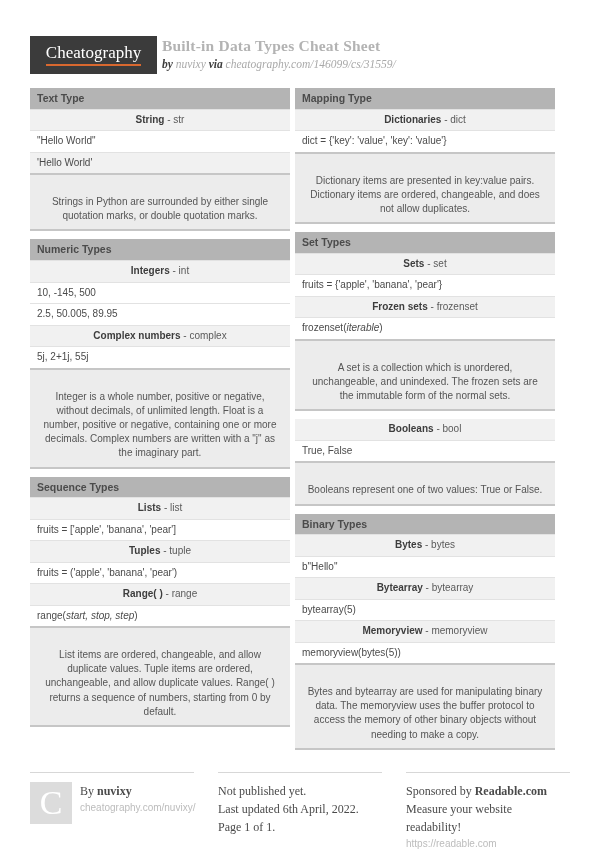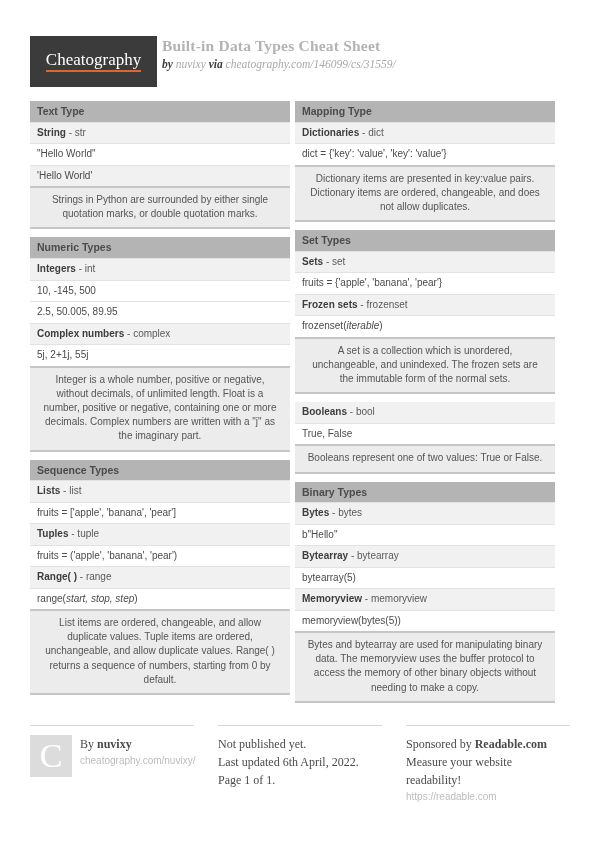--- a/index.html
+++ b/index.html
@@ -6,21 +6,21 @@
   html,body { background:#fff; }
   body {
     width:600px; height:849px; position:relative; overflow:hidden;
     font-family:"Liberation Sans", sans-serif; color:#444;
   }
   .page { padding:36px 28px 0 30px; }
 
   
   .masthead { display:flex; align-items:flex-start; margin-bottom:14px; }
   .logo-box {
-    background:#3b3b3b; width:127px; height:51px; flex:0 0 127px;
+    background:#3b3b3b; width:127px; height:38px; flex:0 0 127px;
     display:flex; align-items:center; justify-content:center;
   }
   .logo-text {
     font-family:"Liberation Serif", serif; color:#fff; font-size:17px;
     border-bottom:2px solid #d9682f; padding-bottom:1px; line-height:1.1;
   }
   .head-text { margin-left:5px; padding-top:1px; font-family:"Liberation Serif", serif; }
   .sheet-title { color:#b3b3b3; font-size:15.5px; font-weight:bold; letter-spacing:.2px; }
   .byline { margin-top:3px; font-size:11.5px; color:#3d3d3d;font-style:italic; }
   .byline .strong { font-weight:bold; color:#3d3d3d; }
@@ -31,27 +31,27 @@
   .col { width:260px; flex:0 0 260px; }
   .card { margin-bottom:8px; border-bottom:2px solid #c6c6c6; }
   .card-header {
     background:#b4b4b4; color:#4b4b4b; font-weight:bold;
     font-size:10.5px; padding:4px 7px 4px 7px; line-height:1.2;
   }
   .row { font-size:10px; padding:4px 7px; border-top:1px solid #e2e2e2; line-height:1.25; color:#4a4a4a; }
   .row:first-of-type { border-top:none; }
   .row.shade { background:#f1f1f1; }
   .row.plain { background:#ffffff; }
-  .row.subheader { text-align:left; color:#5a5a5a; }
+  .row.subheader { text-align:center; color:#5a5a5a; }
   .row.subheader .b { font-weight:bold; color:#3d3d3d; }
   .row.code { text-align:left; color:#4a4a4a; }
   .row.code .i { font-style:italic; }
   .note {
     border-top:2px solid #c6c6c6; background:#ececec; color:#555;
-    font-size:10px; line-height:1.42; text-align:center; padding:5px 9px 6px 9px;
+    font-size:10px; line-height:1.42; text-align:center; padding:20px 9px 6px 9px;
   }
 
   
   .footer { display:flex; gap:24px; margin-top:14px; }
   .f-col { width:164px; flex:0 0 164px; border-top:1px solid #d7d7d7; padding-top:9px; }
   .f-col.first { display:flex; gap:8px; }
   .avatar {
     width:42px; height:42px; background:#dcdcdc; flex:0 0 42px;
     display:flex; align-items:center; justify-content:center;
   }

